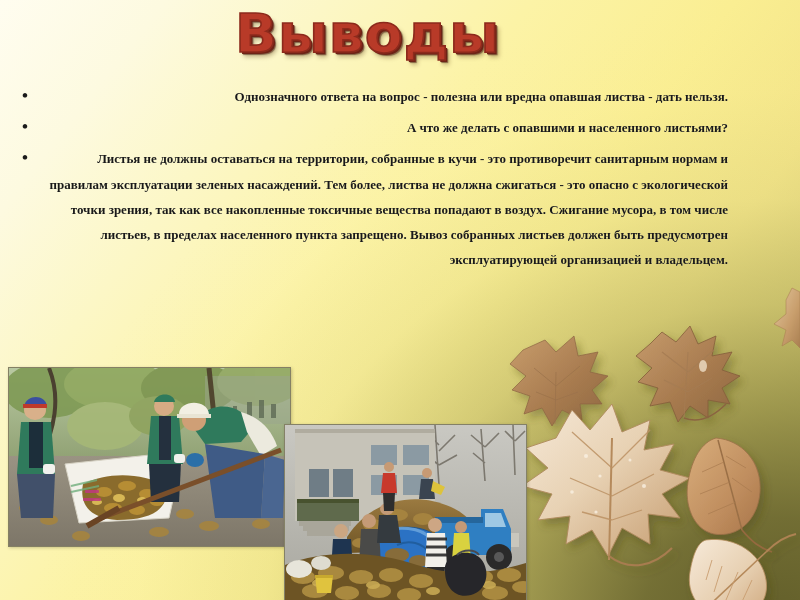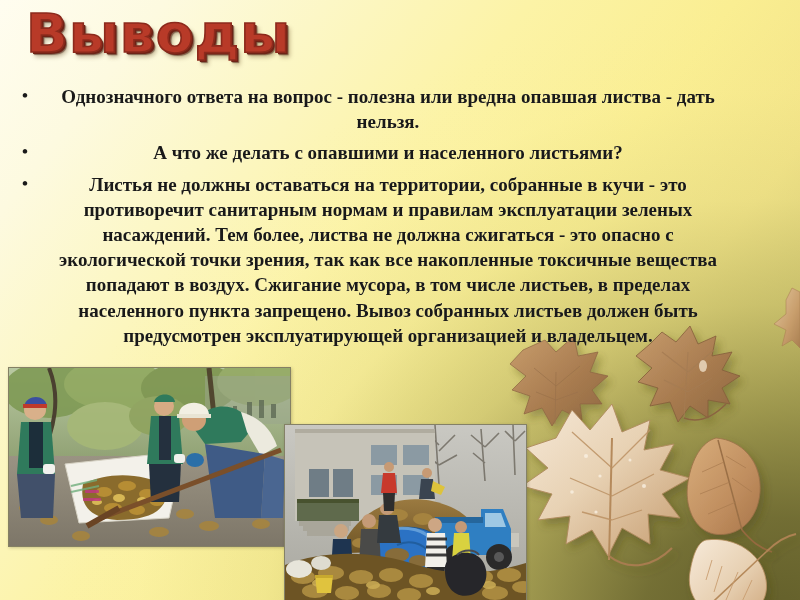--- a/index.html
+++ b/index.html
@@ -47,22 +47,22 @@
     pointer-events: none;
   }
   .leaves svg { display: block; }
 
   
   .title-wrap {
     position: absolute;
     top: 4px;
     left: 0;
     width: 736px;
+    text-align: center;
     z-index: 6;
-    margin-left: 31px;
   }
   .title {
     display: inline-block;
     font-family: "DejaVu Sans", sans-serif;
     font-weight: bold;
     font-size: 53px;
     line-height: 1.12;
     letter-spacing: 1px;
     color: #b83a28;
     -webkit-text-stroke: 1.6px #8c2a1c;
@@ -85,24 +85,24 @@
     list-style: none;
     margin: 0;
     padding: 0;
   }
   ul.bullets > li {
     position: relative;
     padding-left: 32px;
     margin-bottom: 6px;
     font-family: "Liberation Serif", serif;
     font-weight: bold;
-    font-size: 19px;
+    font-size: 13px;
     line-height: 25.2px;
     color: #191919;
-    text-align: center;
+    text-align: right;
     text-shadow: 0.4px 0.4px 0 rgba(255,255,230,0.35);
   }
   ul.bullets > li::before {
     content: "\2022";
     position: absolute;
     left: 6px;
     top: -1px;
     font-size: 17px;
     line-height: 25.2px;
     color: #1a1a1a;

